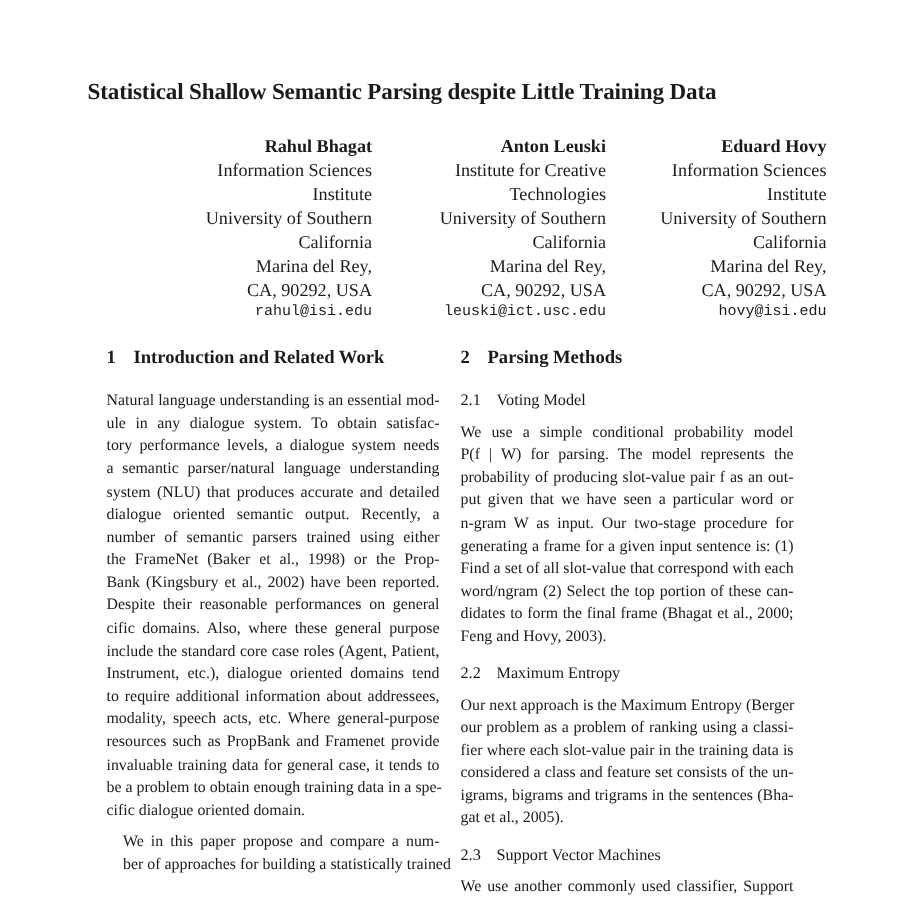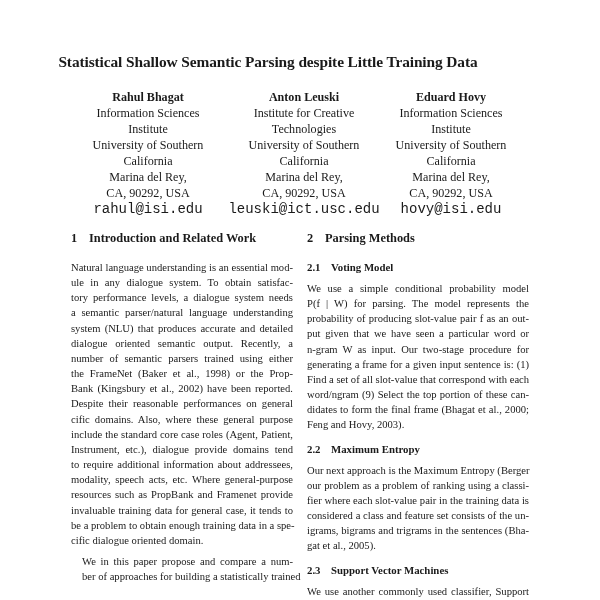--- a/index.html
+++ b/index.html
@@ -1,31 +1,31 @@
 <!DOCTYPE html>
 <html><head>
 <meta charset="utf-8">
 <style>
   html, body { margin: 0; padding: 0; background: #ffffff; }
   body { width: 600px; height: 600px; overflow: hidden; position: relative;
          font-family: "Liberation Serif", "DejaVu Serif", serif; color: #1a1a1a; }
   .title { position: absolute; top: 53px; left: 0; width: 536px; text-align: center;
            font-weight: bold; font-size: 15.4px; letter-spacing: -0.1px; }
   .authors { position: absolute; top: 89px; left: 0; width: 600px; }
-  .author { position: absolute; top: 0; width: 200px; text-align: center;
+  .author { position: absolute; top: 0; width: 200px; text-align: right;
             font-size: 12.1px; line-height: 16.0px; }
   .author .name { font-weight: bold; }
-  .author .email { font-family: "Liberation Mono", "DejaVu Sans Mono", monospace; font-size: 14px; }
+  .author .email { font-family: "Liberation Mono", "DejaVu Sans Mono", monospace; font-size: 10px; }
   .a1 { left: 48px; } .a2 { left: 204px; } .a3 { left: 351px; }
   .col { position: absolute; top: 230px; width: 222px; font-size: 10.6px; line-height: 15.15px;
          text-align: justify; hyphens: none; }
   .col.left { left: 71px; } .col.right { left: 307px; }
   .sec { font-weight: bold; font-size: 12.4px; line-height: 16px; margin: 0 0 14px 0; }
   .sec .num { display: inline-block; width: 18px; }
-  .sub { font-weight: bold; font-size: 10.8px; line-height: 15px; margin: 0 0 6px 0; }
+  .sub { font-weight: normal; font-size: 10.8px; line-height: 15px; margin: 0 0 6px 0; }
   .sub .num { display: inline-block; width: 24px; }
   p { margin: 0; }
   p.indent { text-indent: 11px; margin-top: 6px; }
   .gap { height: 9px; }
   .line { display: block; text-align: justify; text-align-last: justify; white-space: nowrap; }
   .line.last { text-align-last: left; }
 </style>
 </head>
 <body>
 
@@ -74,21 +74,21 @@
       <span class="line">tory performance levels, a dialogue system needs</span>
       <span class="line">a semantic parser/natural language understanding</span>
       <span class="line">system (NLU) that produces accurate and detailed</span>
       <span class="line">dialogue oriented semantic output.  Recently, a</span>
       <span class="line">number of semantic parsers trained using either</span>
       <span class="line">the FrameNet (Baker et al., 1998) or the Prop-</span>
       <span class="line">Bank (Kingsbury et al., 2002) have been reported.</span>
       <span class="line">Despite their reasonable performances on general</span>
       <span class="line">cific domains.  Also, where these general purpose</span>
       <span class="line">include the standard core case roles (Agent, Patient,</span>
-      <span class="line">Instrument, etc.), dialogue provide domains tend</span>
+      <span class="line">Instrument, etc.), dialogue oriented domains tend</span>
       <span class="line">to require additional information about addressees,</span>
       <span class="line">modality, speech acts, etc.  Where general-purpose</span>
       <span class="line">resources such as PropBank and Framenet provide</span>
       <span class="line">invaluable training data for general case, it tends to</span>
       <span class="line">be a problem to obtain enough training data in a spe-</span>
       <span class="line last">cific dialogue oriented domain.</span>
     </p>
   <p class="indent" id="lp2">
       <span class="line">We in this paper propose and compare a num-</span>
       <span class="line">ber of approaches for building a statistically trained</span>
@@ -103,21 +103,21 @@
     <span class="num">2.1</span><span>Voting Model</span>
   </div>
   <p id="rp0">
       <span class="line">We use a simple conditional probability model</span>
       <span class="line">P(f | W) for parsing.  The model represents the</span>
       <span class="line">probability of producing slot-value pair f as an out-</span>
       <span class="line">put given that we have seen a particular word or</span>
       <span class="line">n-gram W as input.  Our two-stage procedure for</span>
       <span class="line">generating a frame for a given input sentence is: (1)</span>
       <span class="line">Find a set of all slot-value that correspond with each</span>
-      <span class="line">word/ngram (9) Select the top portion of these can-</span>
+      <span class="line">word/ngram (2) Select the top portion of these can-</span>
       <span class="line">didates to form the final frame (Bhagat et al., 2000;</span>
       <span class="line last">Feng and Hovy, 2003).</span>
     </p>
   <div class="gap"></div>
   <div class="sub">
     <span class="num">2.2</span><span>Maximum Entropy</span>
   </div>
   <p id="rp1">
       <span class="line">Our next approach is the Maximum Entropy (Berger</span>
       <span class="line">our problem as a problem of ranking using a classi-</span>

